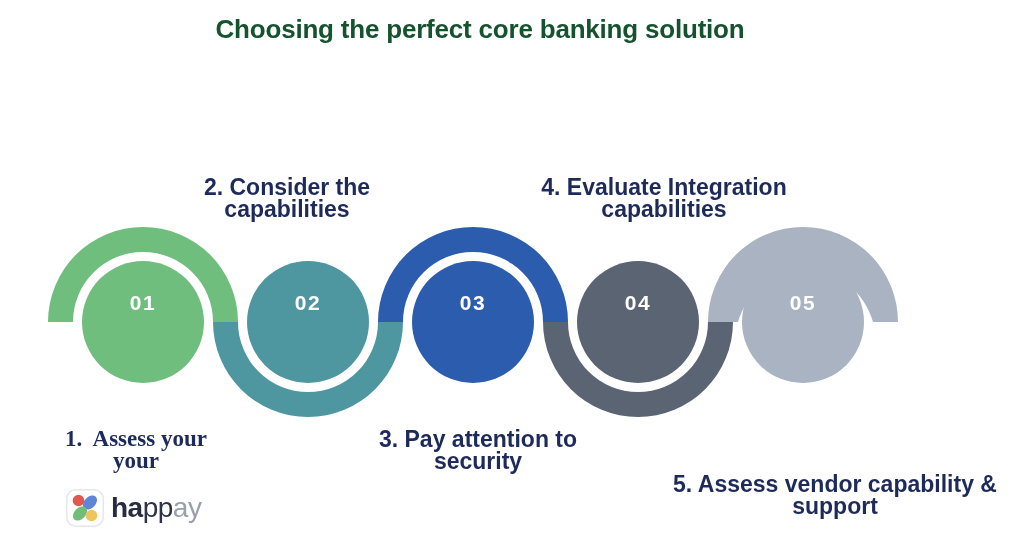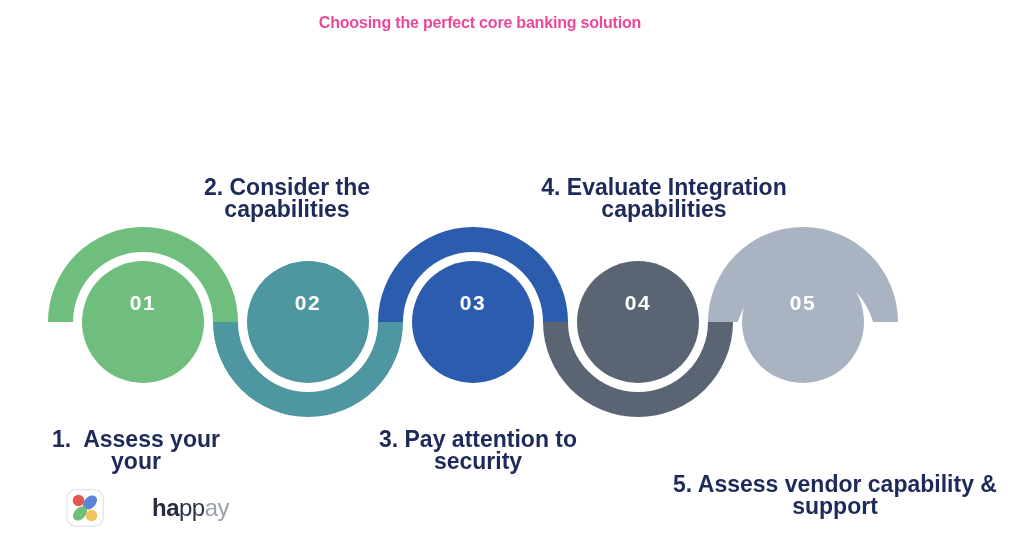--- a/index.html
+++ b/index.html
@@ -2,46 +2,46 @@
 <html><head>
 <meta charset="utf-8">
 <style>
   html,body { margin:0; padding:0; background:#ffffff; }
   .canvas {
     position:relative; width:1024px; height:542px; background:#ffffff;
     overflow:hidden; font-family:"Liberation Sans","DejaVu Sans",sans-serif;
   }
   .title {
     position:absolute; top:14px; left:480px; transform:translateX(-50%);
-    font-size:16px; font-weight:700; letter-spacing:-0.2px;
-    color:#ec4899; white-space:pre;text-align:right;
+    font-size:26px; font-weight:700; letter-spacing:-0.2px;
+    color:#14532d; white-space:pre;text-align:right;
   }
   .diagram { position:absolute; left:0; top:0; width:1024px; height:542px; }
   .num {
     font-family:"Liberation Sans","DejaVu Sans",sans-serif;
     font-size:21px; font-weight:700; letter-spacing:1.5px; fill:#ffffff;
   }
   .step-label {
     position:absolute; transform:translateX(-50%);
     display:flex; flex-direction:column; align-items:center;
     color:#1d2a5a; font-size:23px; font-weight:700; line-height:22px;
     text-align:center;
   }
   .step-label span { white-space:pre; }
-  .label-1 { left:136px; top:428px; }
+  .label-1 { left:136px; top:428px;font-family:Liberation Serif, serif; }
   .label-2 { left:287px; top:176px; }
   .label-3 { left:478px; top:428px;text-align:right; }
   .label-4 { left:664px; top:176px; }
   .label-5 { left:835px; top:428px;margin-top:45px; }
   .logo {
     position:absolute; left:66px; top:489px;
     display:flex; align-items:center; gap:7px;
   }
   .logo-icon { width:38px; height:38px; display:block; }
-  .logo-text { font-size:24px; letter-spacing:-0.5px; line-height:38px; white-space:pre;margin-left:41px; }
+  .logo-text { font-size:28px; letter-spacing:-0.5px; line-height:38px; white-space:pre; }
   .lt-bold  { font-weight:700; color:#272c40; }
   .lt-mid   { font-weight:500; color:#2e3346; }
   .lt-light { font-weight:400; color:#9aa0ab; }
 </style>
 </head>
 <body>
 
 <div class="canvas">
 
   <div class="title">Choosing the perfect core banking solution</div>

